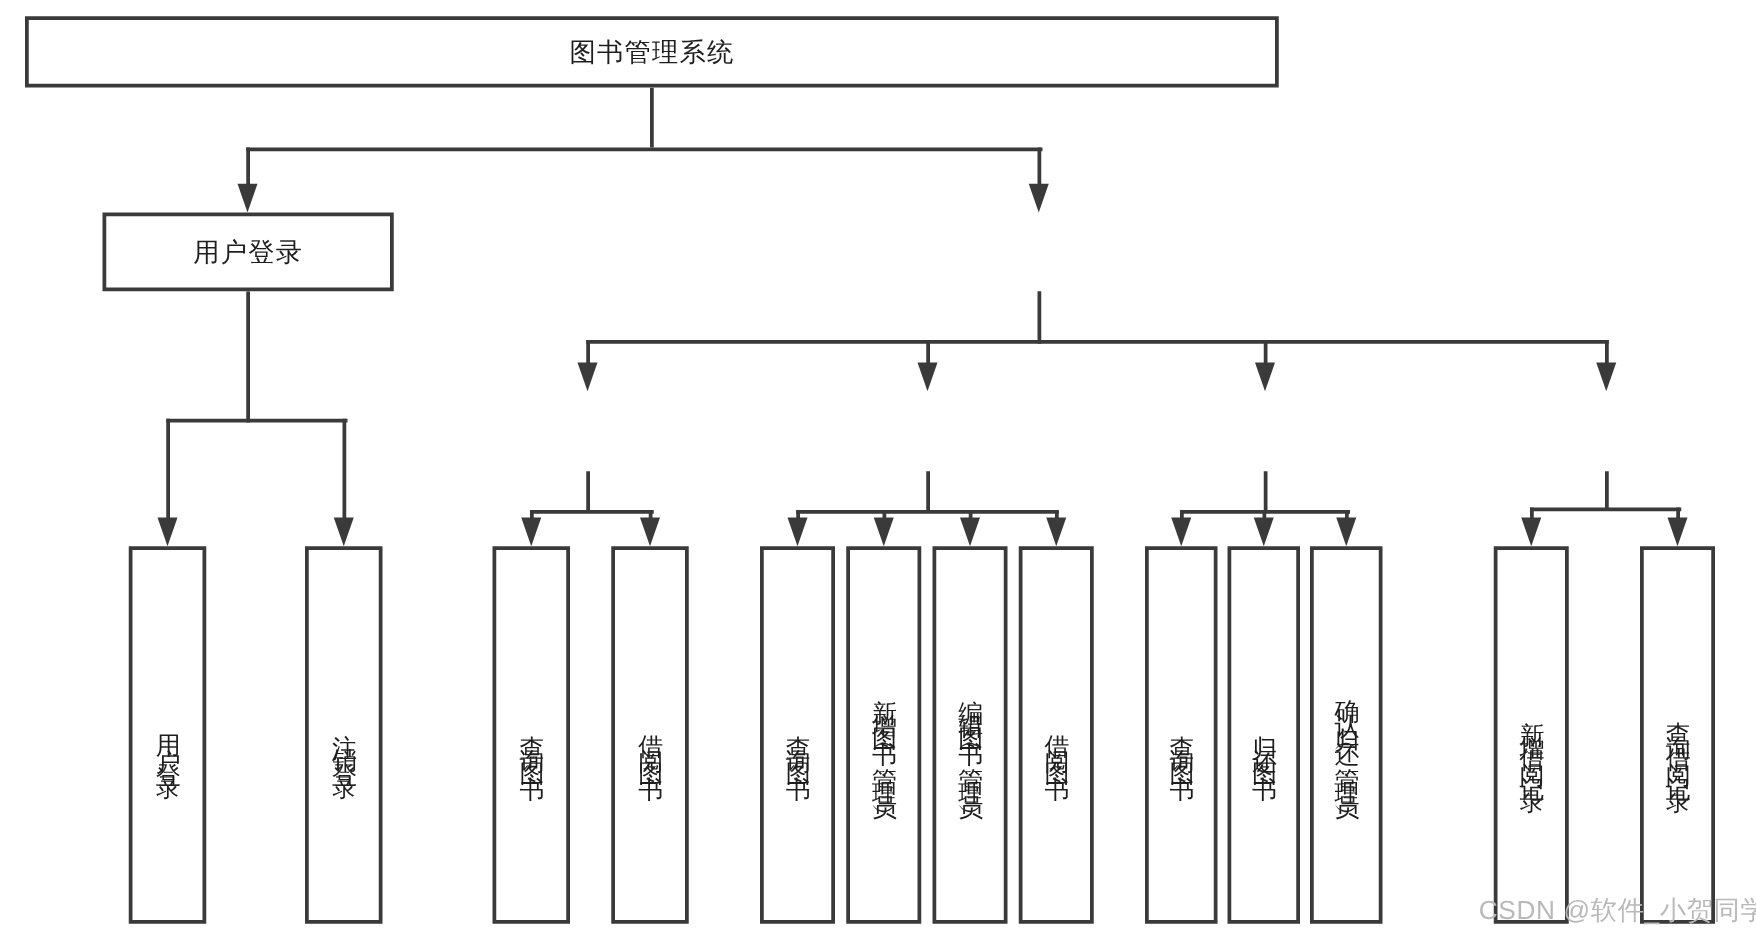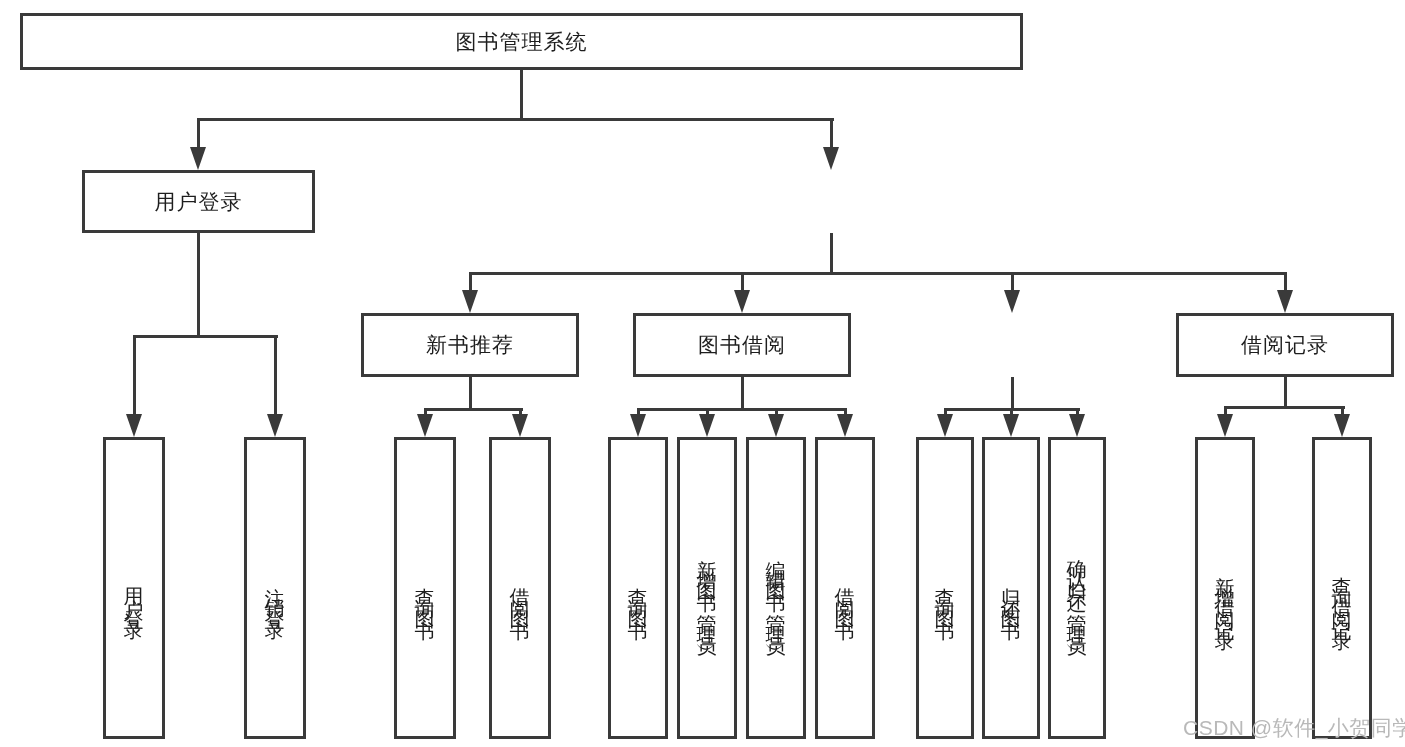--- a/index.html
+++ b/index.html
@@ -71,29 +71,20 @@
   <div class="line" style="left:469px;top:272px;width:818px;height:3px;"></div>
   <div class="line" style="left:469px;top:272px;width:3px;height:21px;"></div>
   <div class="arrow" style="left:462px;top:290px;"></div>
   <div class="line" style="left:741px;top:272px;width:3px;height:21px;"></div>
   <div class="arrow" style="left:734px;top:290px;"></div>
   <div class="line" style="left:1011px;top:272px;width:3px;height:21px;"></div>
   <div class="arrow" style="left:1004px;top:290px;"></div>
   <div class="line" style="left:1284px;top:272px;width:3px;height:21px;"></div>
   <div class="arrow" style="left:1277px;top:290px;"></div>
 
-  <div class="box" style="left:361px;top:313px;width:218px;height:64px;">
-    <span class="hlabel">新书推荐</span>
-  </div>
-  <div class="box" style="left:633px;top:313px;width:218px;height:64px;">
-    <span class="hlabel">图书借阅</span>
-  </div>
-  <div class="box" style="left:1176px;top:313px;width:218px;height:64px;">
-    <span class="hlabel">借阅记录</span>
-  </div>
 
   <div class="line" style="left:469px;top:377px;width:3px;height:33px;"></div>
   <div class="line" style="left:424px;top:408px;width:99px;height:3px;"></div>
   <div class="line" style="left:424px;top:408px;width:3px;height:8px;"></div>
   <div class="arrow" style="left:417px;top:414px;"></div>
   <div class="line" style="left:519px;top:408px;width:3px;height:8px;"></div>
   <div class="arrow" style="left:512px;top:414px;"></div>
 
   <div class="line" style="left:741px;top:377px;width:3px;height:33px;"></div>
   <div class="line" style="left:637px;top:408px;width:210px;height:3px;"></div>

